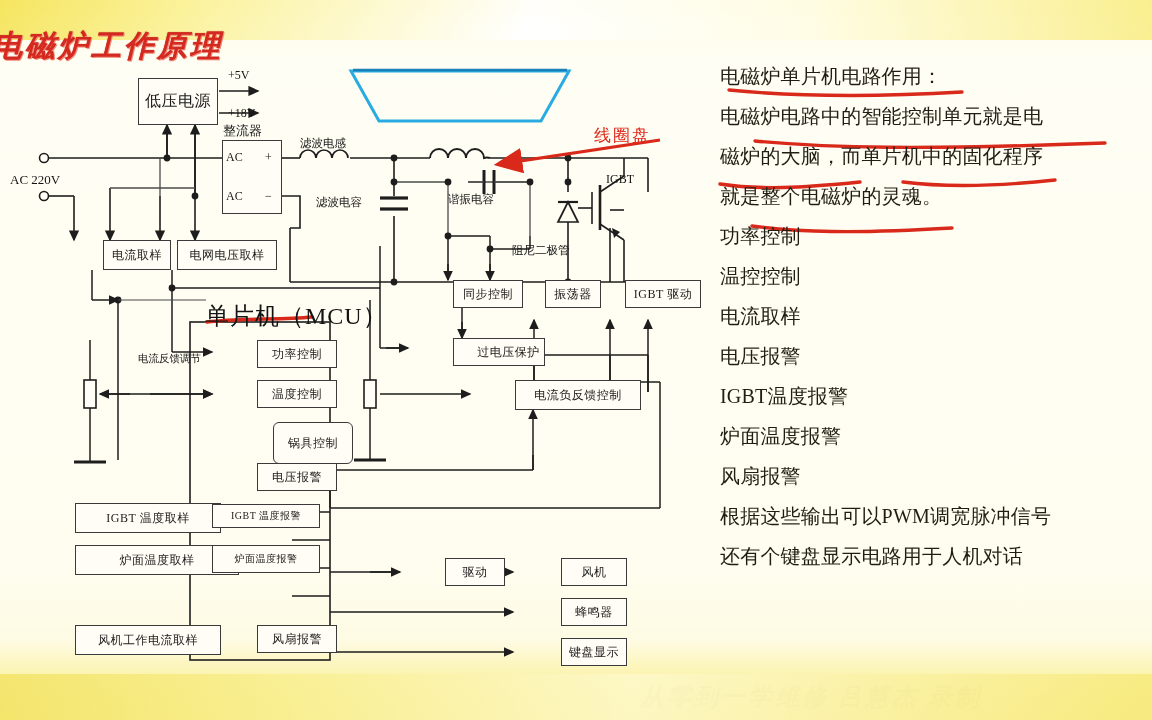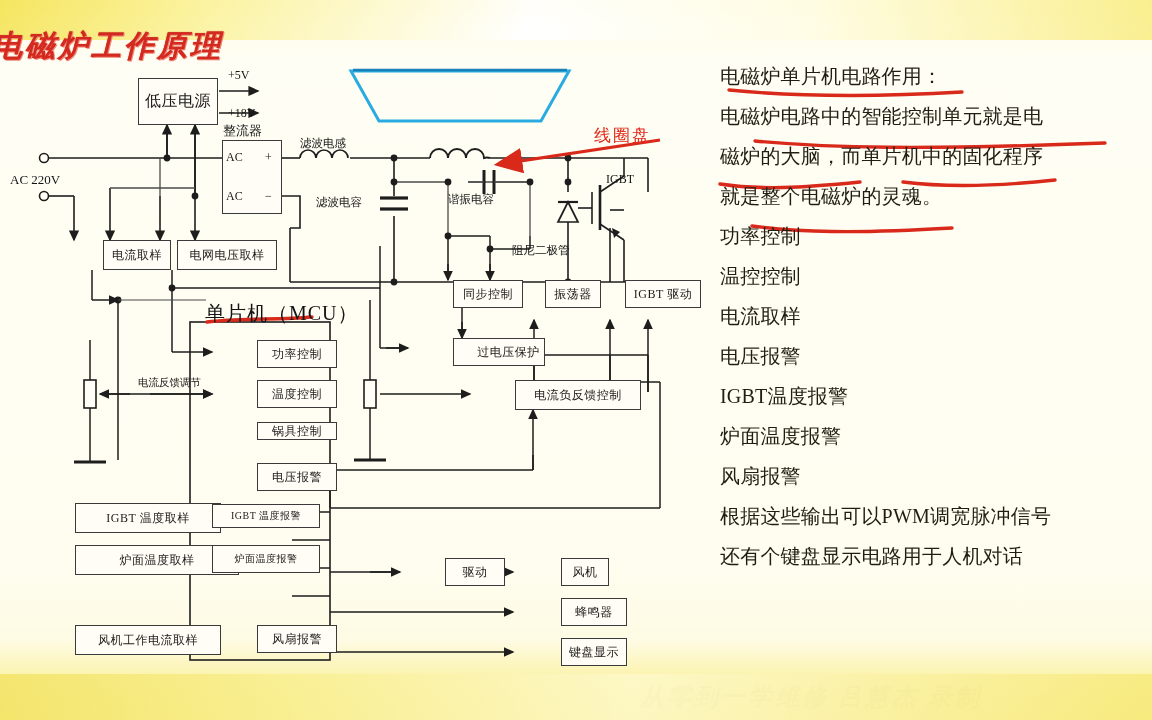--- a/index.html
+++ b/index.html
@@ -86,21 +86,21 @@
 
   
   #coil-label {
     position:absolute; left:594px; top:124px;
     color:#e02a1c; font-size:17px; letter-spacing:2px;
     font-family:"Liberation Serif","DejaVu Serif",serif;
     white-space:nowrap;
   }
   #mcu-title {
     position:absolute; left:205px; top:300px;
-    font-size:20px; color:#141414; letter-spacing:1px;
+    font-size:24px; color:#141414; letter-spacing:1px;
     white-space:nowrap;
     font-family:"Liberation Serif","DejaVu Serif",serif;
   }
 
   
   #right-panel {
     position:absolute; left:720px; top:56px;
     width:430px;
   }
   #right-panel .line {
@@ -410,40 +410,40 @@
   <div class="lbl" style="left:448px; top:192px;">谐振电容</div>
   <div class="lbl" style="left:512px; top:243px;">阻尼二极管</div>
   <div class="lbl en" style="left:606px; top:172px;">IGBT</div>
 
   <div class="box sm" style="left:58px; top:240px; width:68px; height:30px;">电流取样</div>
   <div class="box sm" style="left:132px; top:240px; width:100px; height:30px;">电网电压取样</div>
   <div class="box sm" style="left:30px; top:503px; width:146px; height:30px;">IGBT 温度取样</div>
   <div class="box sm" style="left:30px; top:545px; width:164px; height:30px;">炉面温度取样</div>
   <div class="box sm" style="left:30px; top:625px; width:146px; height:30px;">风机工作电流取样</div>
 
-  <div class="lbl tiny" style="left:102px; top:376px;padding-left:36px;">电流反馈调节</div>
+  <div class="lbl tiny" style="left:102px; top:352px;padding-left:36px;">电流反馈调节</div>
 
   <div id="mcu-title">单片机（MCU）</div>
 
   <div class="box sm" style="left:212px; top:340px; width:80px; height:28px;">功率控制</div>
   <div class="box sm" style="left:212px; top:380px; width:80px; height:28px;">温度控制</div>
-  <div class="box sm" style="left:212px; top:422px; width:80px; height:18px;">锅具控制</div>
+  <div class="box sm" style="left:228px; top:422px; width:80px; height:42px;border-radius:6px;">锅具控制</div>
   <div class="box sm" style="left:212px; top:463px; width:80px; height:28px;">电压报警</div>
   <div class="box xs" style="left:212px; top:504px; width:108px; height:24px;">IGBT 温度报警</div>
   <div class="box xs" style="left:212px; top:545px; width:108px; height:28px;">炉面温度报警</div>
   <div class="box sm" style="left:212px; top:625px; width:80px; height:28px;">风扇报警</div>
 
   <div class="box sm" style="left:408px; top:280px; width:70px; height:28px;">同步控制</div>
   <div class="box sm" style="left:500px; top:280px; width:56px; height:28px;">振荡器</div>
   <div class="box sm" style="left:580px; top:280px; width:76px; height:28px;">IGBT 驱动</div>
   <div class="box sm" style="left:408px; top:338px; width:92px; height:28px;padding-left:19px;">过电压保护</div>
   <div class="box sm" style="left:470px; top:380px; width:126px; height:30px;">电流负反馈控制</div>
 
   <div class="box sm" style="left:400px; top:558px; width:60px; height:28px;">驱动</div>
-  <div class="box sm" style="left:516px; top:558px; width:48px; height:28px;">风机</div>
+  <div class="box sm" style="left:516px; top:558px; width:66px; height:28px;">风机</div>
   <div class="box sm" style="left:516px; top:598px; width:66px; height:28px;">蜂鸣器</div>
   <div class="box sm" style="left:516px; top:638px; width:66px; height:28px;">键盘显示</div>
 
   <div id="right-panel">
     <div class="line">电磁炉单片机电路作用：</div>
     <div class="line">电磁炉电路中的智能控制单元就是电</div>
     <div class="line">磁炉的大脑，而单片机中的固化程序</div>
     <div class="line">就是整个电磁炉的灵魂。</div>
     <div class="line">功率控制</div>
     <div class="line">温控控制</div>

